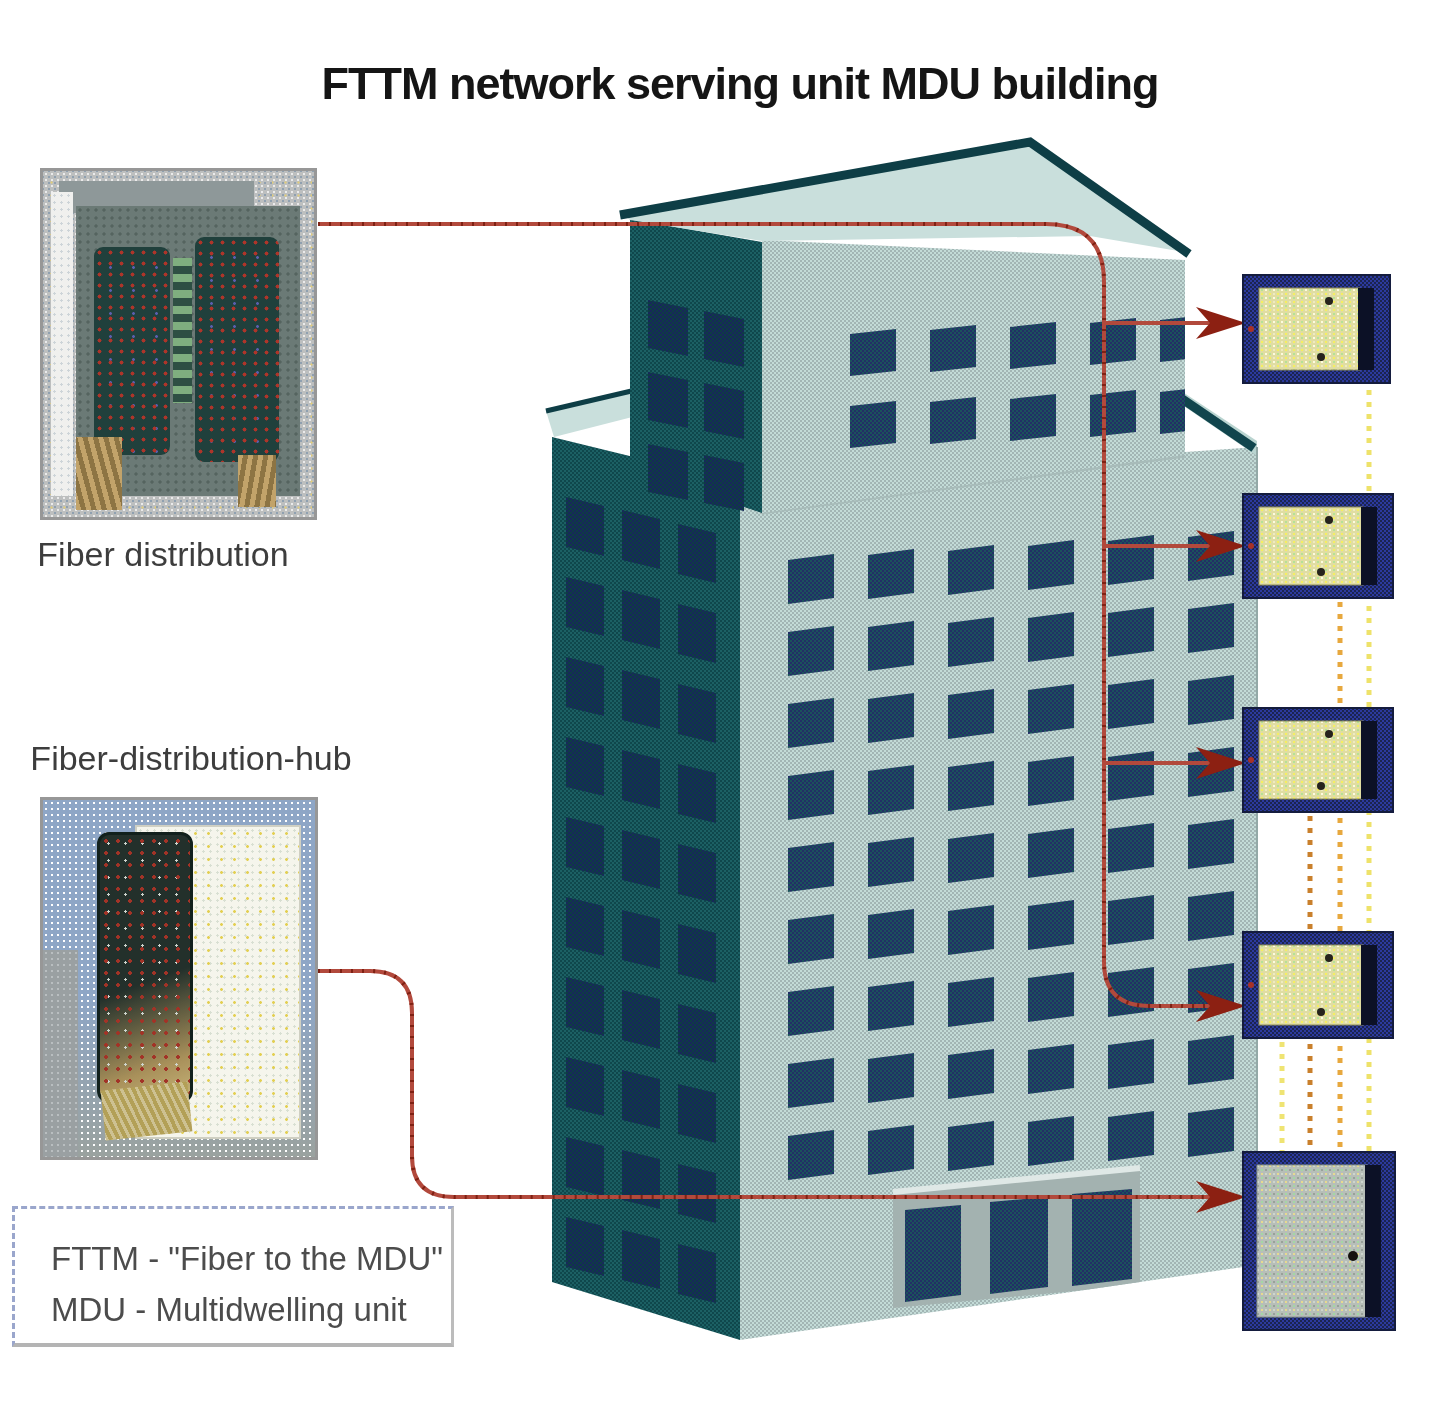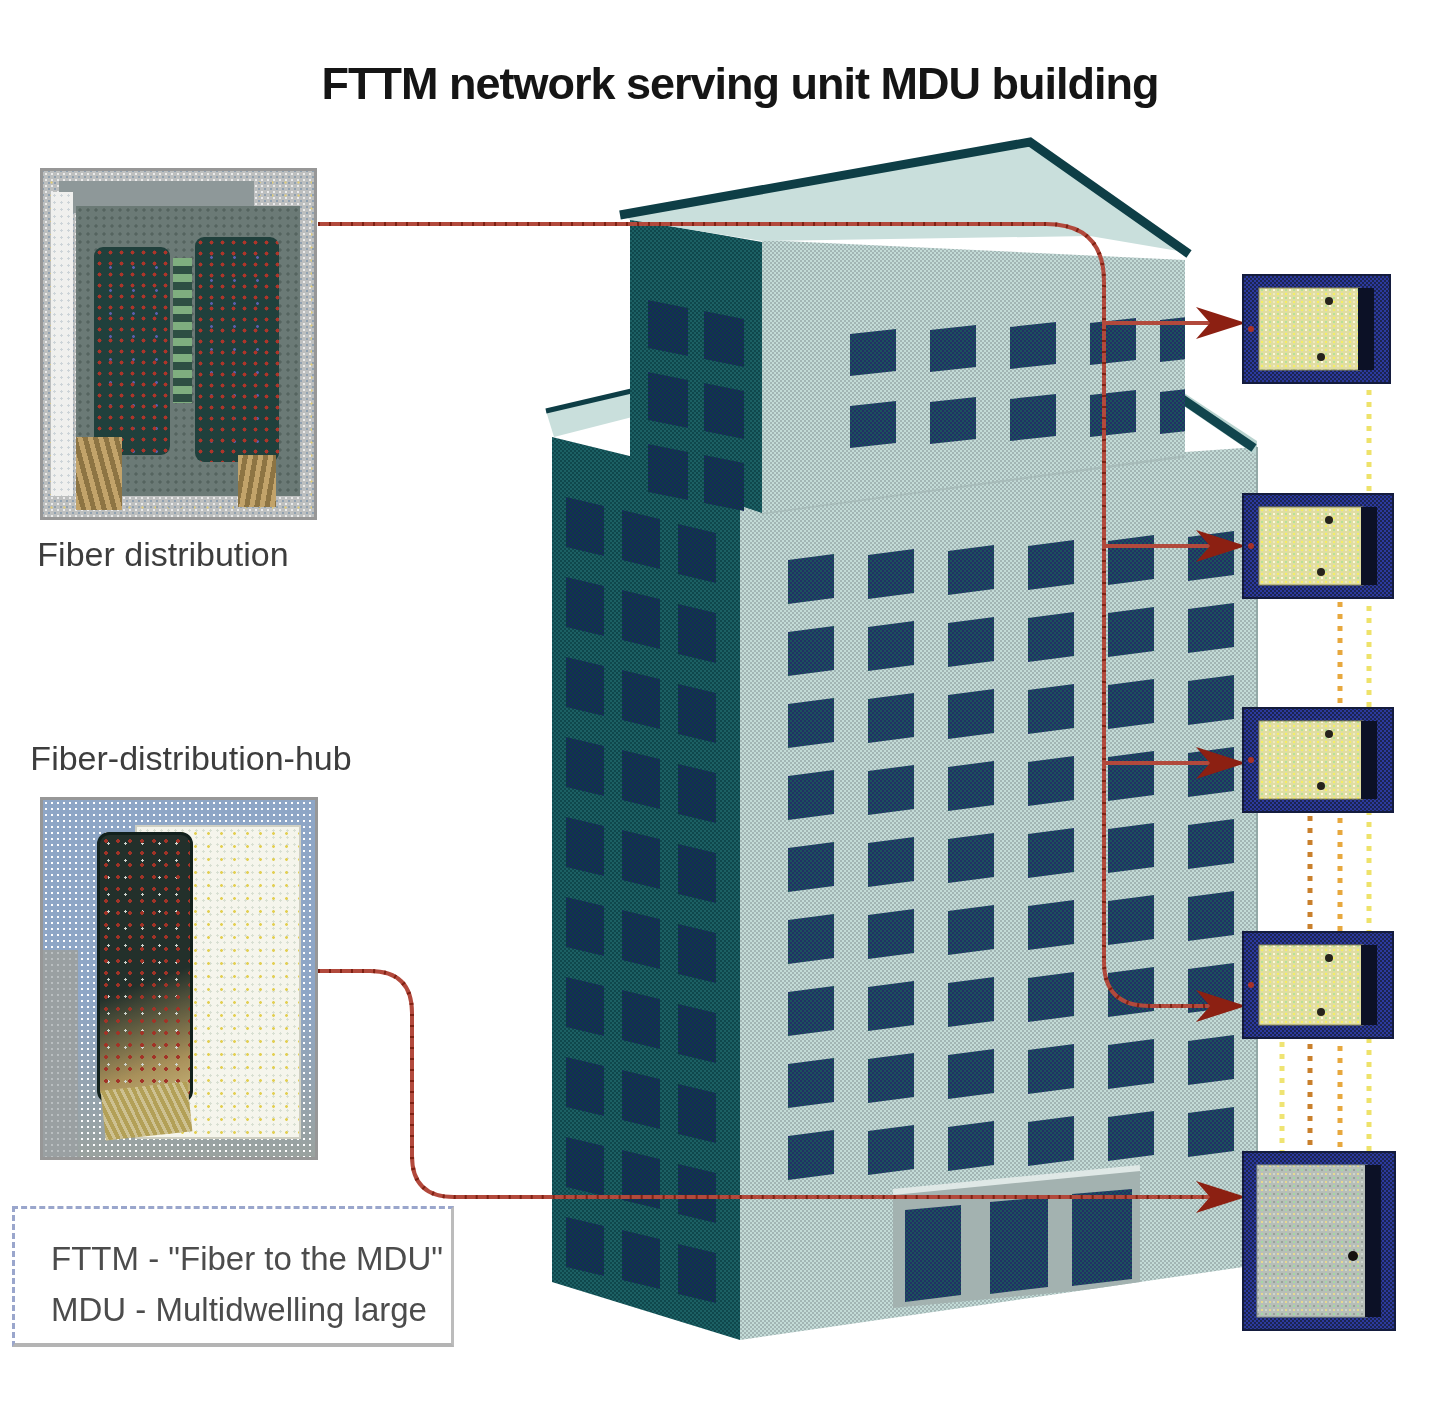--- a/index.html
+++ b/index.html
@@ -334,16 +334,16 @@
   </div>
   <div id="photoHub" class="abs photo">
     <div class="abs ph-grayL"></div>
     <div class="abs ph-door"></div>
     <div class="abs ph-cab"></div>
     <div class="abs ph-tan"></div>
   </div>
 
   <div id="legend" class="abs">
     <div>FTTM - "Fiber to the MDU"</div>
-    <div>MDU - Multidwelling large</div>
+    <div>MDU - Multidwelling unit</div>
   </div>
 
 </div>
 
 </body></html>

